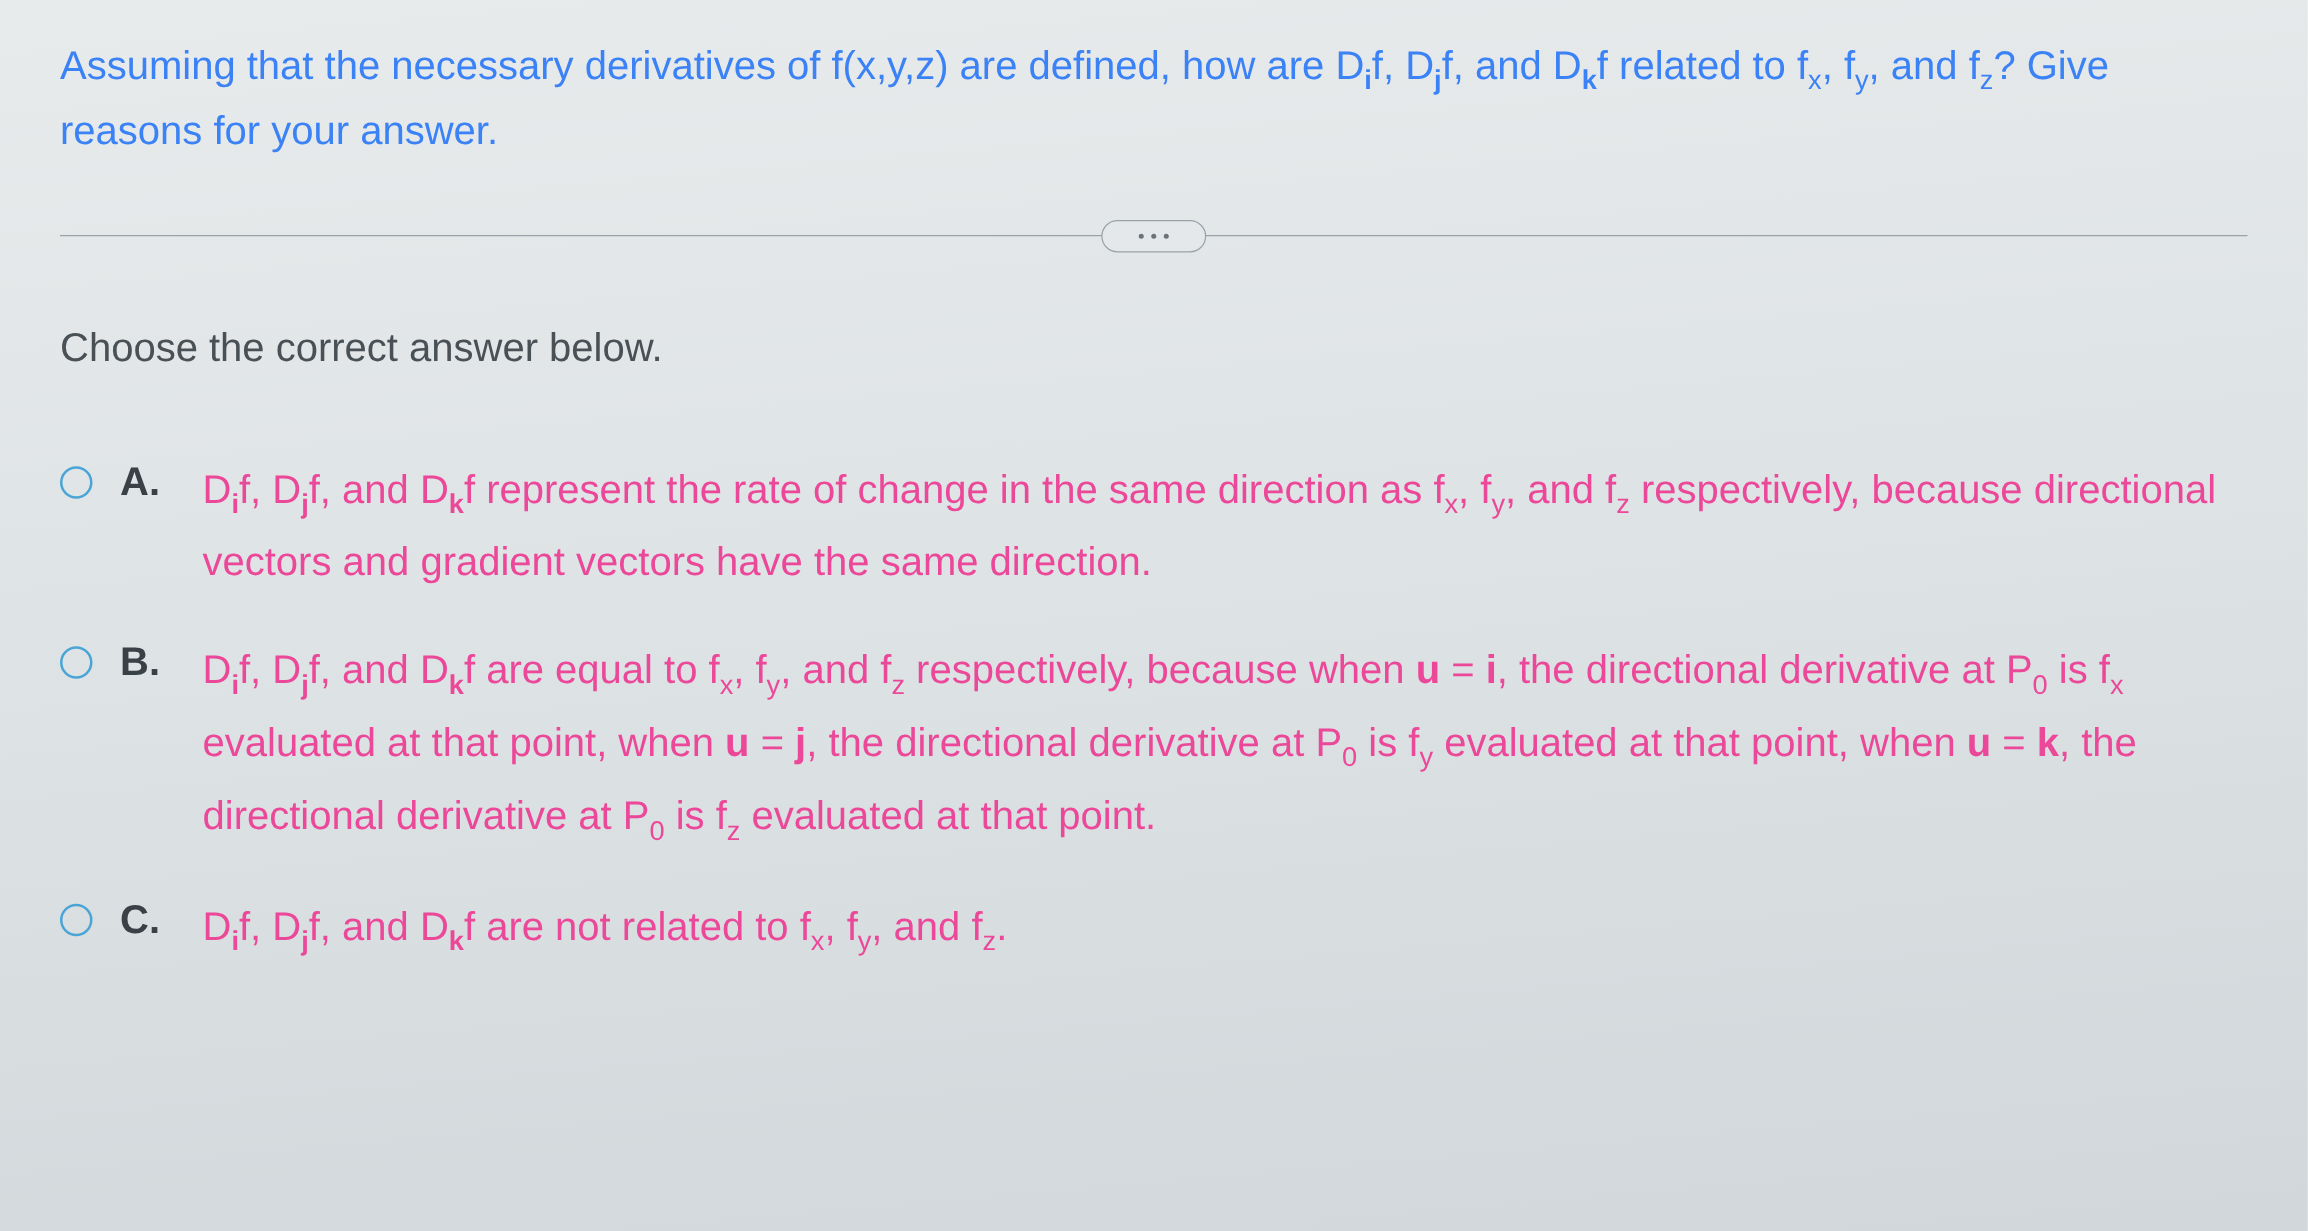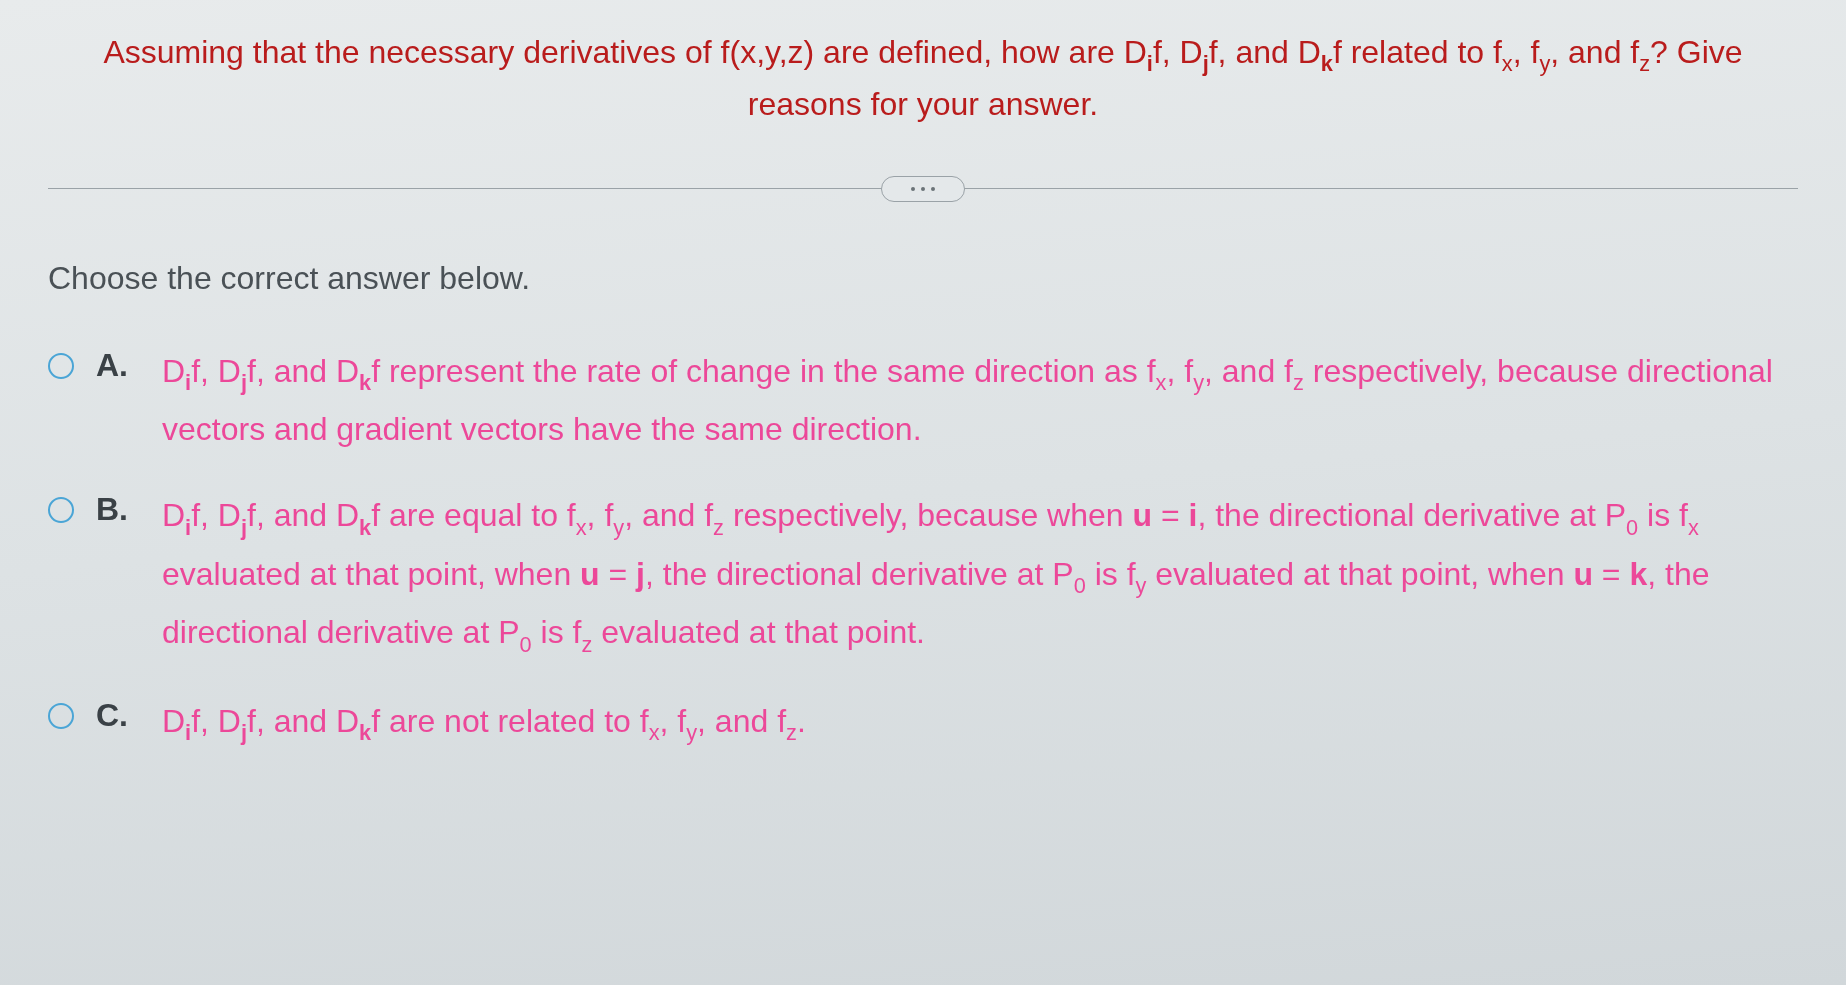--- a/index.html
+++ b/index.html
@@ -12,23 +12,22 @@
     font-family: Arial, Helvetica, sans-serif;
     color: #3a4146;
     overflow: hidden;
   }
   .page {
     padding: 28px 48px 20px 48px;
   }
   .question {
     font-size: 32px;
     line-height: 1.55;
-    color: #b91c1c;
+    color: #3b82f6;
     margin-bottom: 40px;
-    text-align: center;
   }
   .divider-wrap {
     position: relative;
     height: 40px;
     margin-bottom: 50px;
   }
   .divider-line {
     position: absolute;
     top: 18px;
     left: 0;
@@ -54,21 +53,21 @@
   }
   .dots-pill .dot {
     width: 4px;
     height: 4px;
     border-radius: 50%;
     background: #6b7378;
   }
   .prompt {
     font-size: 32px;
     color: #4a5156;
-    margin-bottom: 46px;
+    margin-bottom: 66px;
   }
   .options {
     display: flex;
     flex-direction: column;
     gap: 30px;
   }
   .option-row {
     display: flex;
     align-items: flex-start;
     gap: 22px;

